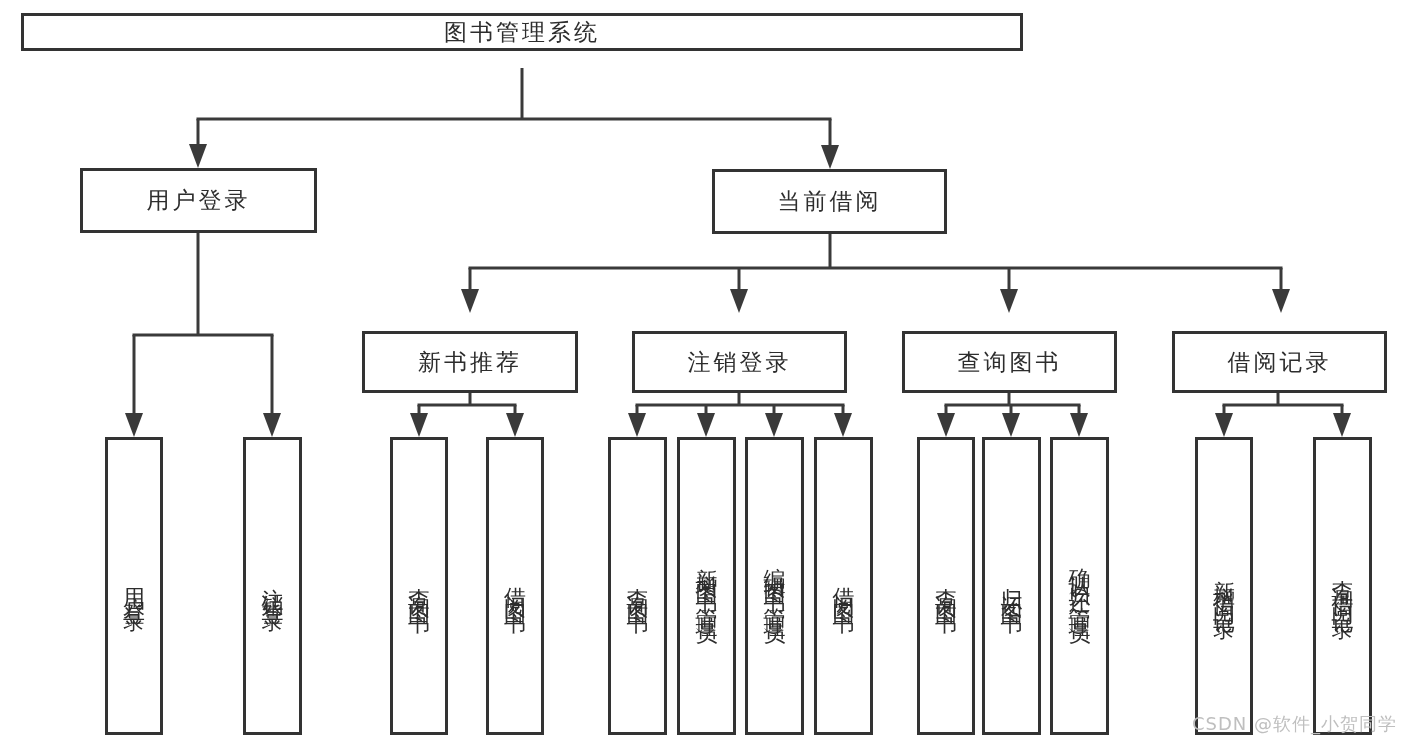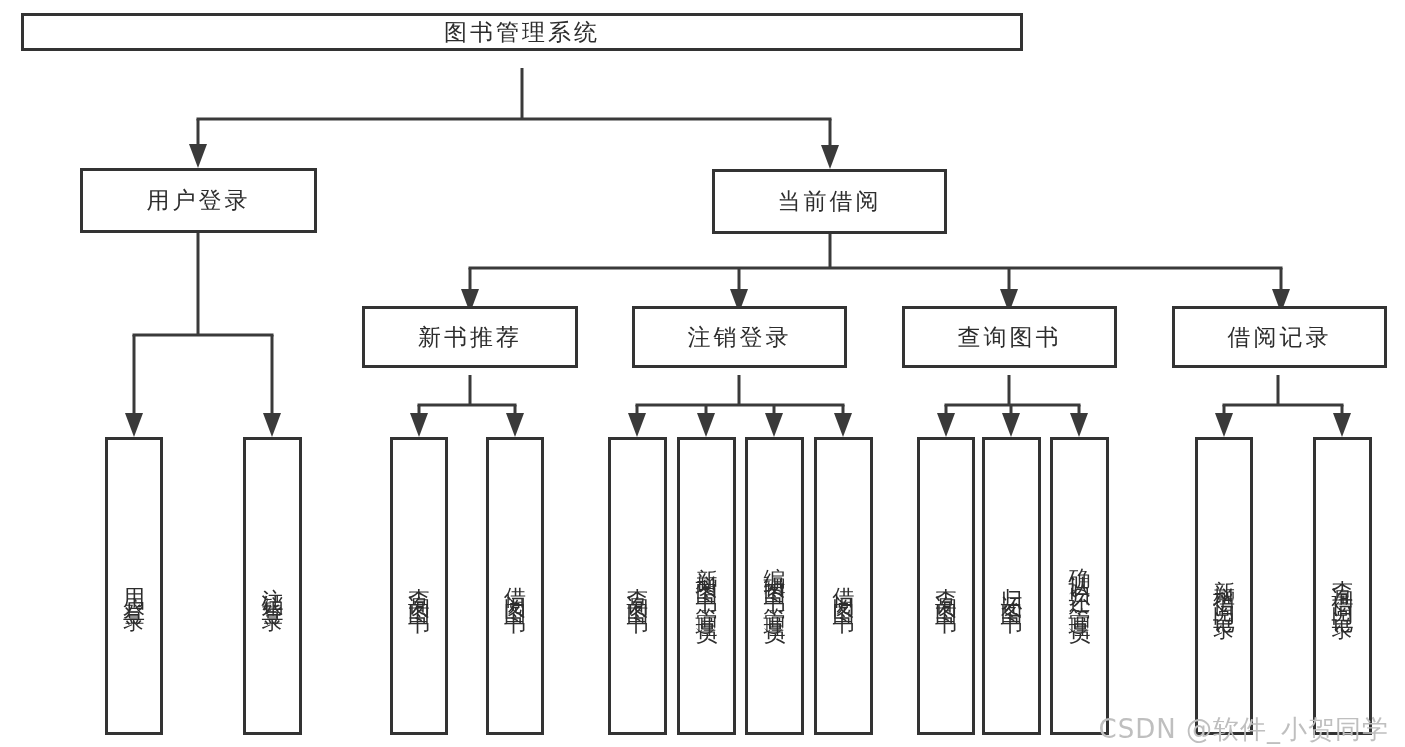--- a/index.html
+++ b/index.html
@@ -25,34 +25,34 @@
     position:absolute;
     box-sizing:border-box;
     border:3px solid var(--box-border);
     background:var(--background);
     display:flex;align-items:center;justify-content:center;
     z-index:2;
   }
   .hlabel{font-size:23px;letter-spacing:3px;white-space:nowrap;}
   .root{left:21px;top:13px;width:1002px;height:38px;}
   .lvl2{height:65px;}
-  .lvl3{height:62px;top:306px;}
+  .lvl3{height:62px;top:331px;}
   .leaf{top:437px;width:59px;height:298px;}
   .vtext{
     writing-mode:vertical-rl;
     text-orientation:mixed;
     font-size:22px;
     letter-spacing:8px;
     line-height:1;
     white-space:nowrap;
   }
   .watermark{
     position:absolute;
-    right:16px;top:712px;
-    font-size:26px;
+    right:8px;top:712px;
+    font-size:18px;
     color:var(--watermark);
     letter-spacing:1px;
     z-index:3;
     white-space:nowrap;
   }
 </style>
 </head>
 <body>
 
 <div class="canvas">

